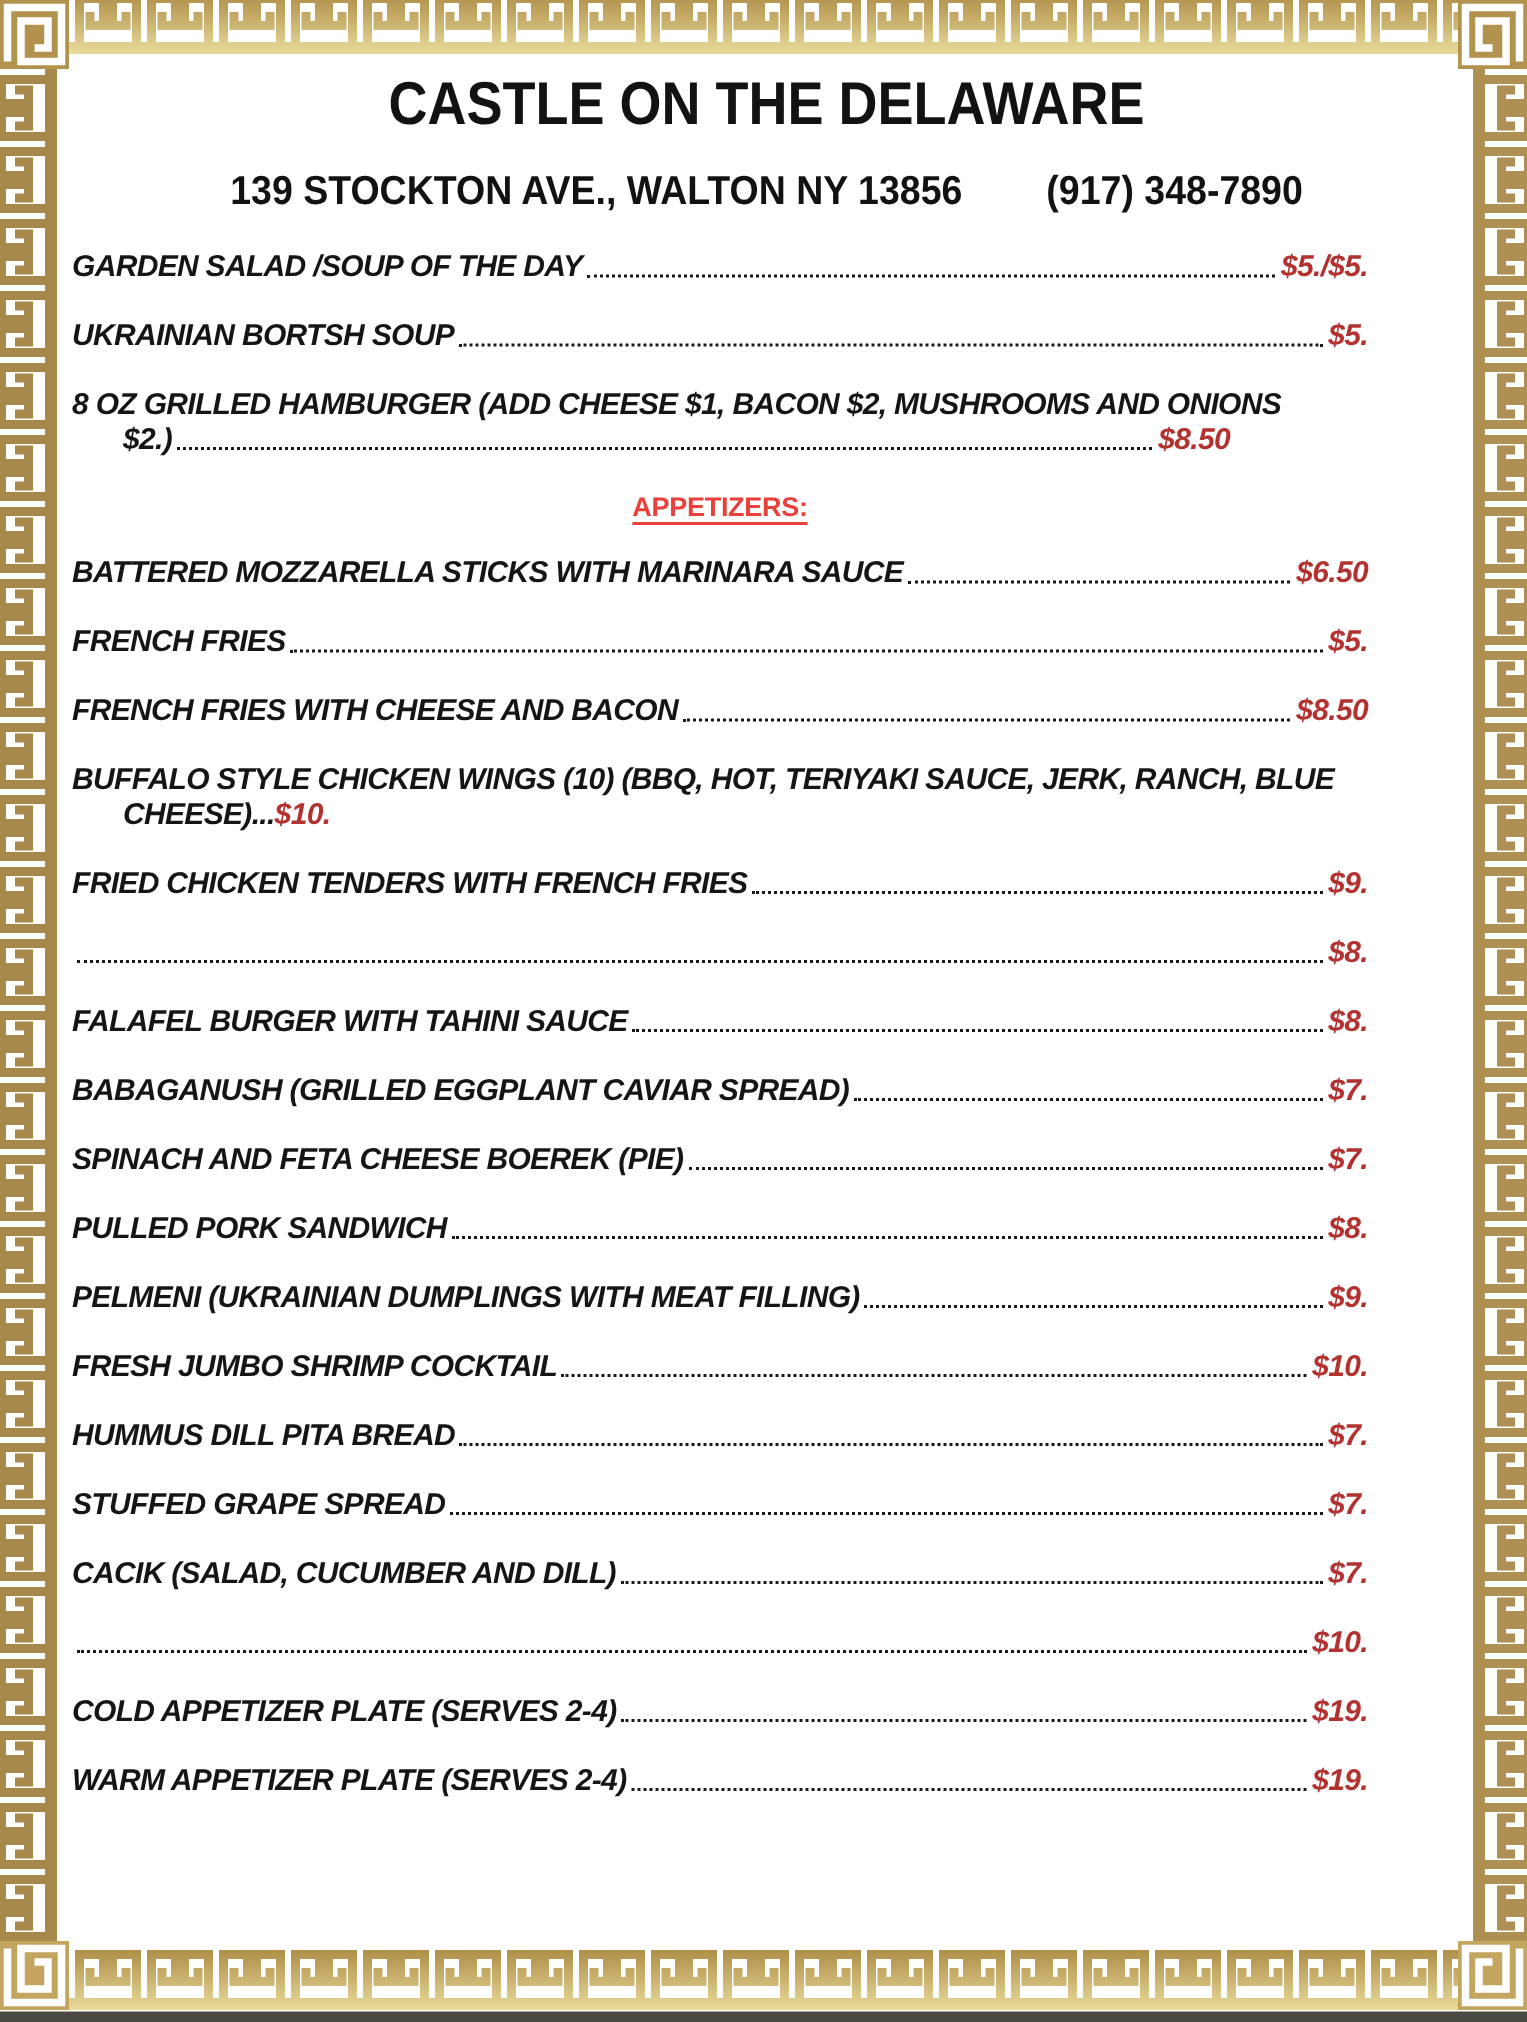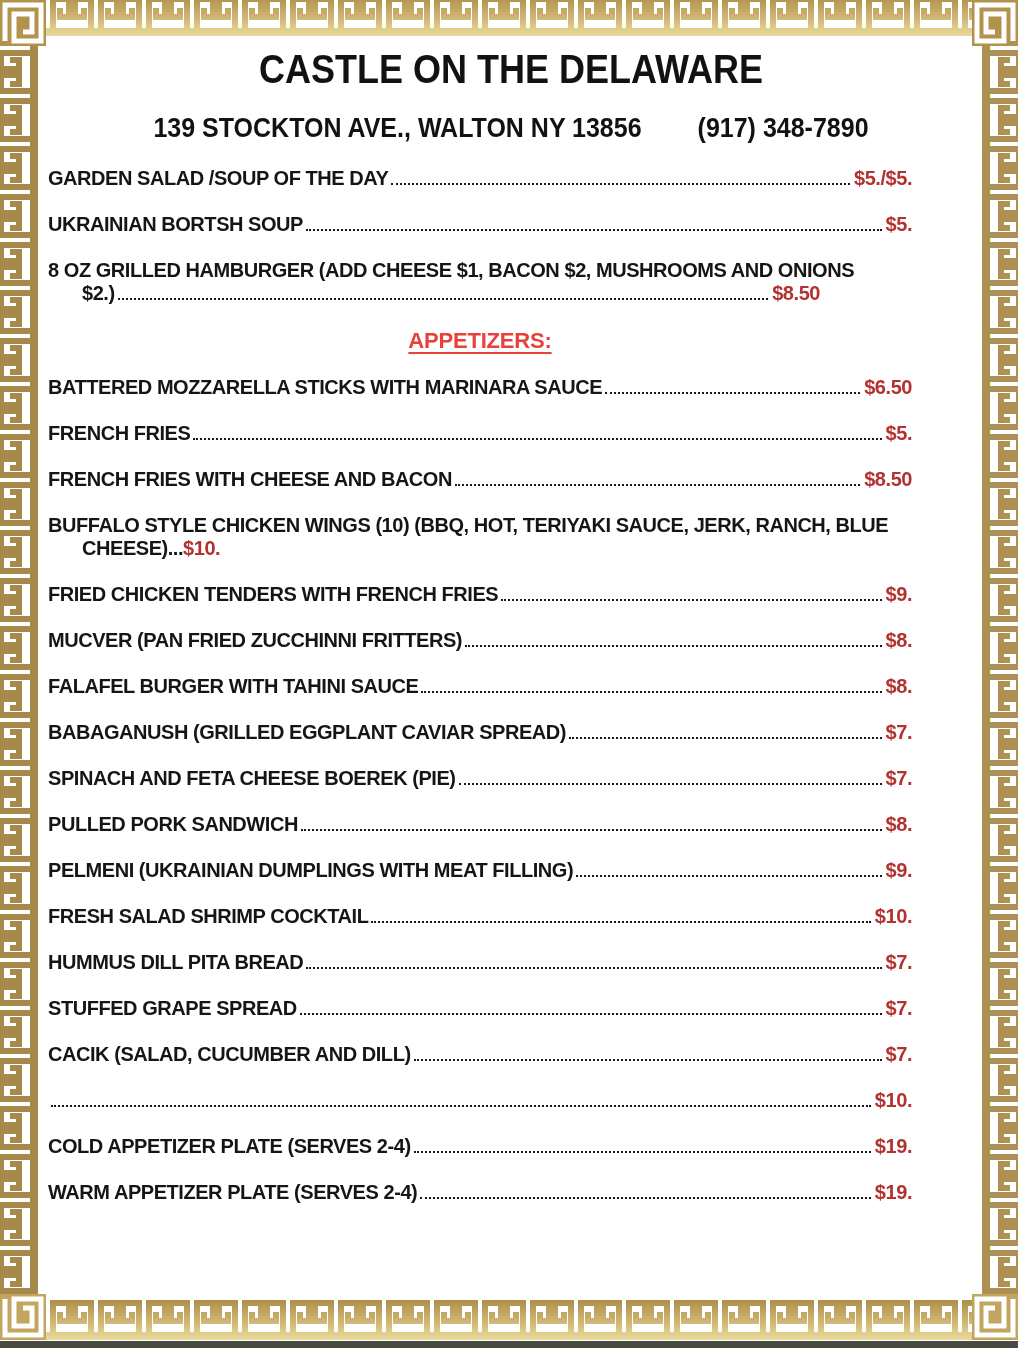--- a/index.html
+++ b/index.html
@@ -19,33 +19,33 @@
   .address-line{
     display:flex;justify-content:center;gap:56px;margin-top:24px;
     font-size:25px;font-weight:700;color:#121212;transform:scaleY(1.08);
     transform-origin:top center;white-space:nowrap;
   }
   .menu{margin-top:26px;padding:0 64px 0 2px;}
   .menu-item{
     font-size:20px;line-height:23px;font-weight:700;color:#151515;
     letter-spacing:-0.45px;margin-bottom:23px;
   }
-  .line{display:flex;align-items:center;}
+  .line{display:flex;align-items:center;font-style:italic;}
   .item-name{white-space:nowrap;}
   .item-name.wrapline{white-space:normal;}
   .leader{
     flex:1 1 auto;min-width:10px;align-self:flex-end;
     border-bottom:2.5px dotted #191919;margin:0 4px 5px 3px;
   }
   .item-price{color:#b23230;white-space:nowrap;}
   .line2{margin-top:0;}
   .indent{padding-left:34px;}
   .short-right{padding-right:92px;}
   .section-heading{
-    text-align:center;font-size:22px;font-weight:700;color:#e8403a;
+    text-align:center;font-size:18px;font-weight:700;color:#e8403a;
     text-decoration:underline;text-underline-offset:4px;text-decoration-thickness:2px;
     margin:14px 0 22px 0;letter-spacing:-0.2px;
   }
 </style>
 </head>
 <body>
 
 <div class="page">
 
   <svg class="border-svg" width="1018" height="1348" viewBox="0 0 1018 1348" aria-hidden="true">
@@ -172,21 +172,20 @@
           </div>
           <div class="menu-item">
     <div class="line line1">
       <span class="item-name">FRIED CHICKEN TENDERS WITH FRENCH FRIES</span>
       <span class="leader"></span>
       <span class="item-price">$9.</span>
     </div>
   </div>
           <div class="menu-item">
     <div class="line line1">
-      <span class="item-name">MUCVER (PAN FRIED ZUCCHINNI FRITTERS)</span>
       <span class="leader"></span>
       <span class="item-price">$8.</span>
     </div>
   </div>
           <div class="menu-item">
     <div class="line line1">
       <span class="item-name">FALAFEL BURGER WITH TAHINI SAUCE</span>
       <span class="leader"></span>
       <span class="item-price">$8.</span>
     </div>
@@ -214,21 +213,21 @@
   </div>
           <div class="menu-item">
     <div class="line line1">
       <span class="item-name">PELMENI (UKRAINIAN DUMPLINGS WITH MEAT FILLING)</span>
       <span class="leader"></span>
       <span class="item-price">$9.</span>
     </div>
   </div>
           <div class="menu-item">
     <div class="line line1">
-      <span class="item-name">FRESH SALAD SHRIMP COCKTAIL</span>
+      <span class="item-name">FRESH JUMBO SHRIMP COCKTAIL</span>
       <span class="leader"></span>
       <span class="item-price">$10.</span>
     </div>
   </div>
           <div class="menu-item">
     <div class="line line1">
       <span class="item-name">HUMMUS DILL PITA BREAD</span>
       <span class="leader"></span>
       <span class="item-price">$7.</span>
     </div>

